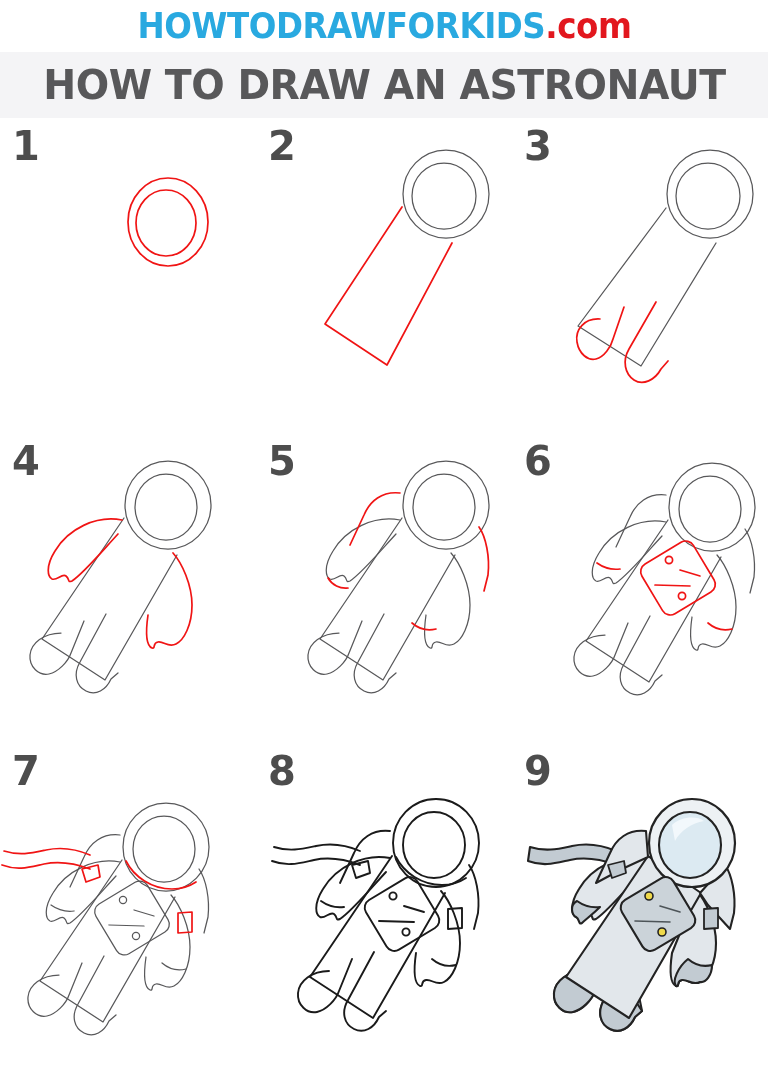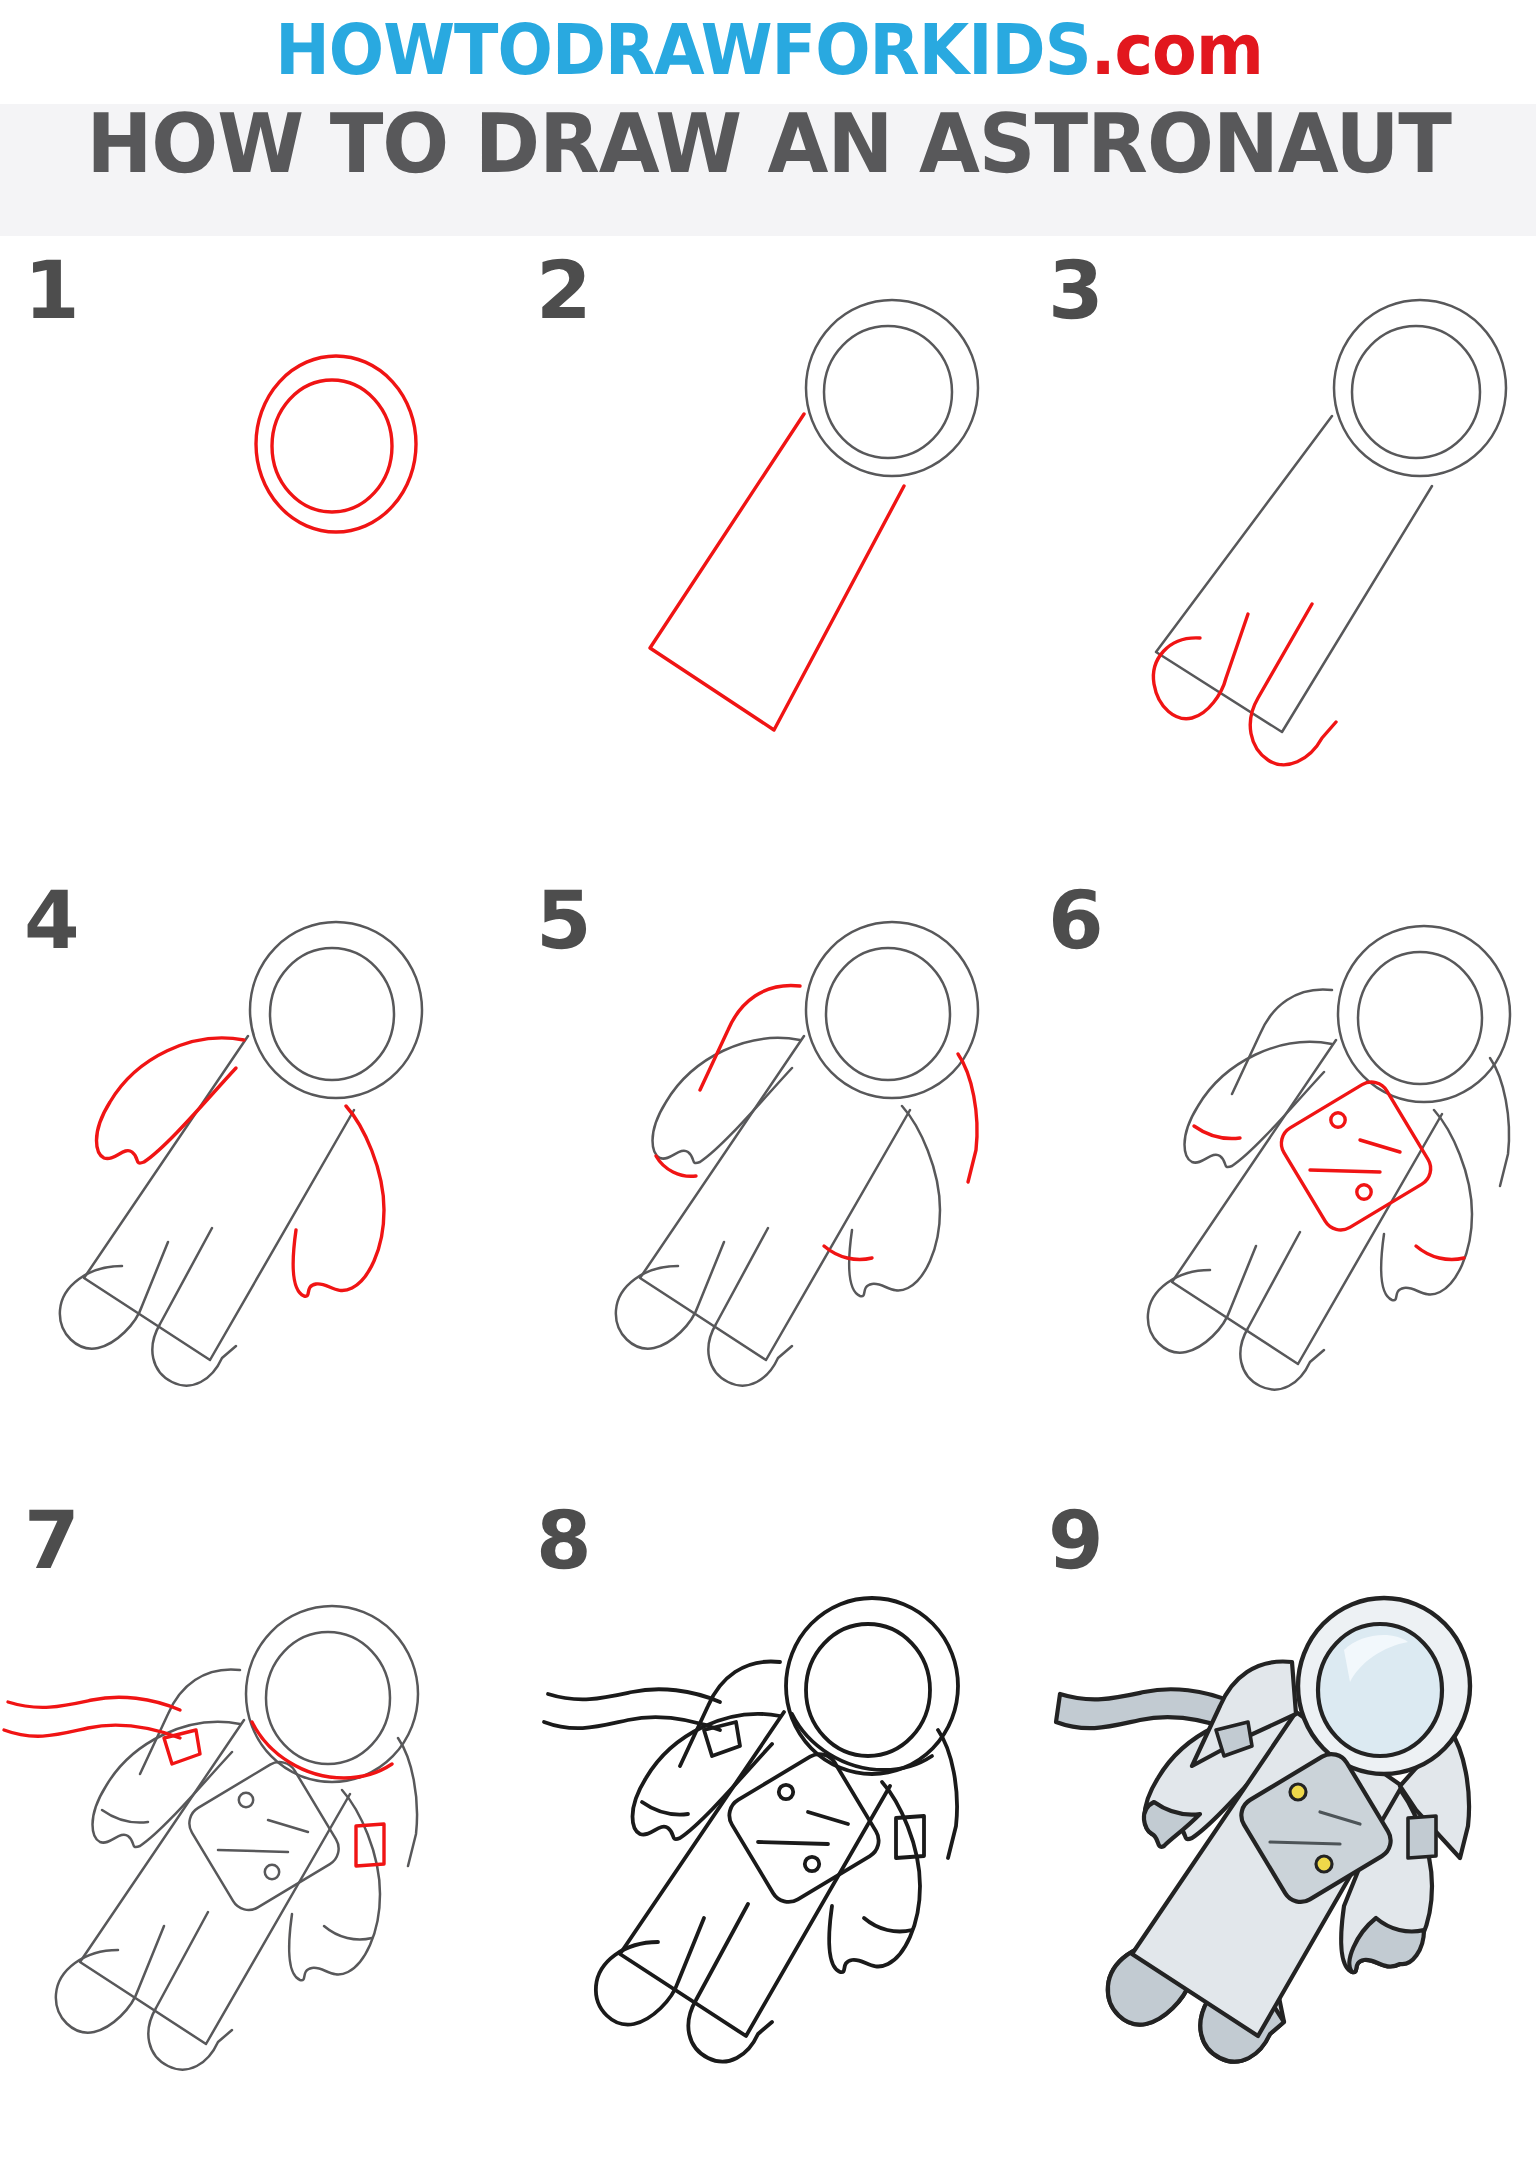--- a/index.html
+++ b/index.html
@@ -30,20 +30,21 @@
     transform: scaleX(0.93);
   }
   .brand-blue { color: #29A9E0; }
   .brand-red  { color: #E2171E; }
 
   
   .title-band {
     height: 66px;
     background: #F4F4F6;
     display: flex;
+    align-items: center;
     justify-content: center;
   }
   .title-text {
     font-family: "DejaVu Sans", sans-serif;
     font-weight: 900;
     font-size: 41px;
     color: #58585A;
     letter-spacing: -0.5px;
     white-space: nowrap;
     transform: scaleX(0.96);

